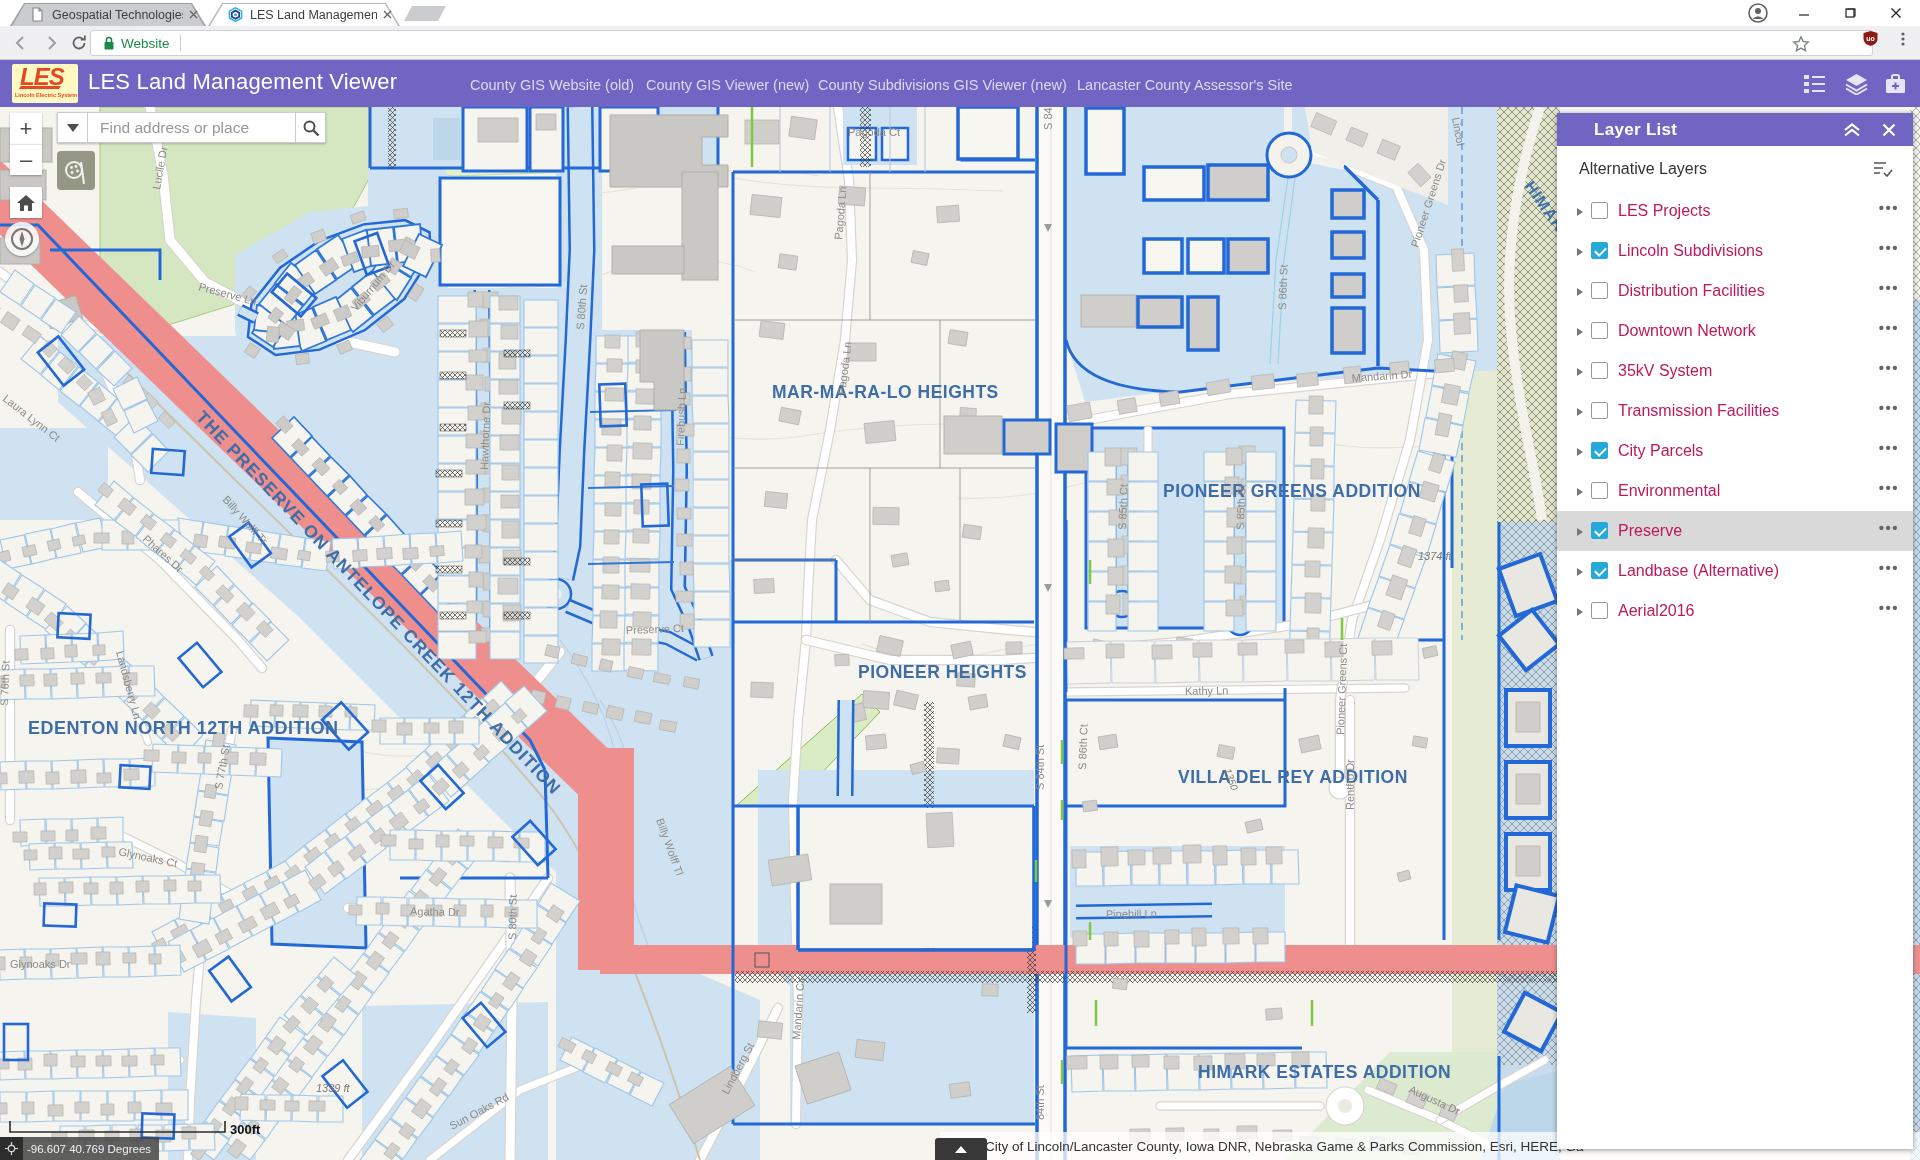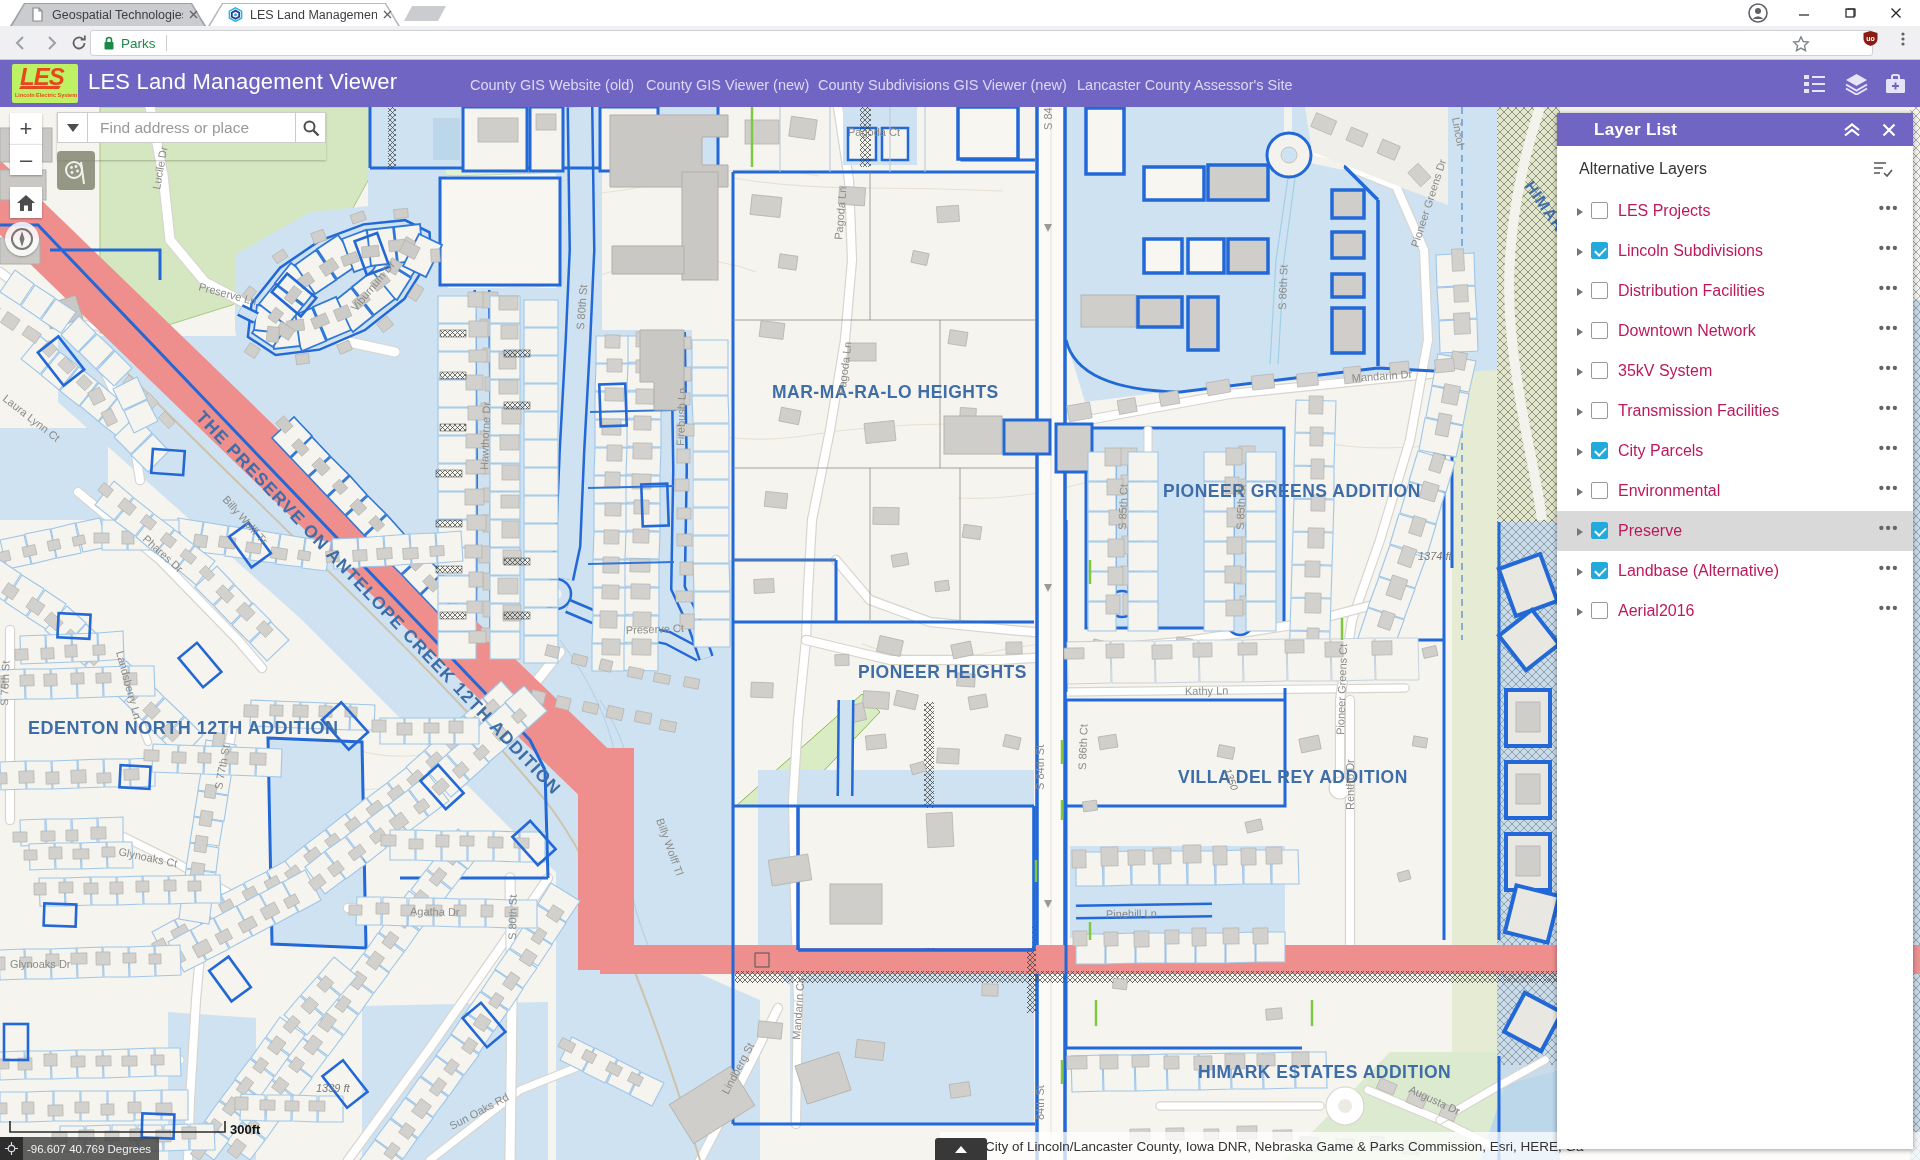--- a/index.html
+++ b/index.html
@@ -22,34 +22,34 @@
 #toolbar{position:absolute;left:0;top:26px;width:1920px;height:34px;background:#f0f0f2;border-bottom:1px solid #c9cacd}
 .navarr{position:absolute;top:4px;font-size:17px;color:#9a9a9a}
 #urlbox{position:absolute;left:90px;top:30px;width:1783px;height:26px;background:#fff;border:1px solid #d0d1d5;border-radius:3px;display:flex;align-items:center}
 #urlbox .secure{color:#1a8a46;font-size:13.5px;font-weight:400;margin-left:30px}
 #urlbox .sep{width:1px;height:16px;background:#ccc;margin:0 10px}
 #urlbox .url{font-size:14px;color:#5f6368;letter-spacing:.1px}
 #urlbox .url b{color:#202124;font-weight:400}
 #urlbox .url .scheme{color:#1a8a46}
 
 #appheader{position:absolute;left:0;top:60px;width:1920px;height:47px;background:#7165c4;display:flex;align-items:center}
-#logo{position:absolute;left:12px;top:64px;width:66px;height:39px;background:#bef264;border-radius:2px;overflow:hidden}
+#logo{position:absolute;left:12px;top:64px;width:66px;height:39px;background:#fef9c3;border-radius:2px;overflow:hidden}
 #logo .les{position:absolute;left:8px;top:-1px;font-style:italic;font-weight:bold;font-size:24px;color:#e8471d;letter-spacing:-1px}
 #logo .sub{position:absolute;left:3px;top:28px;font-size:5.5px;color:#e8471d;font-weight:bold;white-space:nowrap}
 #apptitle{position:absolute;left:88px;top:69px;font-size:22px;color:#fff;letter-spacing:.2px}
 .navlink{position:absolute;top:77px;font-size:14.5px;color:#ded9f2}
 .hicon{position:absolute;top:73px;width:23px;height:22px}
 
 .mwidget{position:absolute;background:#fff;box-shadow:0 1px 2px rgba(0,0,0,.3)}
 #zoomin{left:10px;top:113px;width:32px;height:31px}
 #zoomout{left:10px;top:144px;width:32px;height:31px;border-top:1px solid #e3e3e3}
 .zsym{position:absolute;left:0;top:0;width:100%;height:100%;display:flex;align-items:center;justify-content:center;font-size:22px;color:#4c4c4c;font-weight:400}
 #homebtn{left:10px;top:187px;width:32px;height:31px;display:flex;align-items:center;justify-content:center}
 #locbtn{position:absolute;left:5px;top:222px;width:34px;height:34px;border-radius:50%;background:rgba(255,255,255,.85);box-shadow:0 1px 2px rgba(0,0,0,.3);display:flex;align-items:center;justify-content:center}
-#searchwrap{position:absolute;left:57px;top:112px;height:48px;display:flex;box-shadow:0 1px 2px rgba(0,0,0,.25)}
+#searchwrap{position:absolute;left:57px;top:112px;height:31px;display:flex;box-shadow:0 1px 2px rgba(0,0,0,.25)}
 #searchdd{width:31px;height:31px;background:#fff;border:1px solid #ccc;display:flex;align-items:center;justify-content:center}
 #searchin{width:207px;height:31px;background:#fff;border-top:1px solid #ccc;border-bottom:1px solid #ccc;display:flex;align-items:center;font-size:15.5px;color:#999;padding-left:12px}
 #searchbtn{width:31px;height:31px;background:#fff;border:1px solid #ccc;display:flex;align-items:center;justify-content:center}
 #basemapbtn{position:absolute;left:57px;top:151px;width:38px;height:39px;background:rgba(122,128,104,.8);border-radius:4px;display:flex;align-items:center;justify-content:center}
 #scalebar{position:absolute;left:8px;top:1113px;width:280px;height:26px}
 #coordbar{position:absolute;left:0px;top:1137px;height:23px;background:rgba(68,68,68,.85);color:#f2f2f2;font-size:11.5px;display:flex;align-items:center;padding:0 8px 0 27px}
 #coordicon{position:absolute;left:0;top:1137px;width:23px;height:23px;background:rgba(40,40,40,.9);display:flex;align-items:center;justify-content:center}
 #attrib{position:absolute;left:940px;top:1132px;width:980px;height:28px;background:rgba(255,255,255,.75);font-size:13.5px;color:#323232;display:flex;align-items:center;padding-left:45px;white-space:nowrap;overflow:hidden}
 #tablebtn{position:absolute;left:935px;top:1138px;width:52px;height:22px;background:#383838;border-radius:3px 3px 0 0;display:flex;align-items:center;justify-content:center}
 
@@ -1345,21 +1345,21 @@
           <path d="M14.5,9 a5.5,5.5 0 1 1 -1.8,-4.1" fill="none" stroke="#5f6368" stroke-width="1.8"></path>
           <path d="M14.8,1.5 v4 h-4" fill="none" stroke="#5f6368" stroke-width="1.8"></path>
         </svg></span>
 </div>
 
 <div id="urlbox">
       <span style="position:absolute;left:12px;top:5px"><svg width="12" height="15" viewBox="0 0 12 15" xmlns="http://www.w3.org/2000/svg">
           <rect x="1.5" y="6" width="9" height="7.5" rx="1" fill="#1a8a46"></rect>
           <path d="M3.5,6 V4 a2.5,2.5 0 0 1 5,0 V6" fill="none" stroke="#1a8a46" stroke-width="1.6"></path>
         </svg></span>
-      <span class="secure">Parks</span>
+      <span class="secure">Website</span>
       <span class="sep"></span>
 <span style="position:absolute;right:62px;top:4px"><svg width="18" height="18" viewBox="0 0 18 18" xmlns="http://www.w3.org/2000/svg">
           <path d="M9,1.8 L11.2,6.5 L16.3,7.1 L12.5,10.6 L13.5,15.6 L9,13.1 L4.5,15.6 L5.5,10.6 L1.7,7.1 L6.8,6.5 Z" fill="none" stroke="#80868b" stroke-width="1.4"></path>
         </svg></span>
     </div>
 <span style="position:absolute;left:1862px;top:30px"><svg width="17" height="17" viewBox="0 0 17 17" xmlns="http://www.w3.org/2000/svg">
         <path d="M8.5,1 L15.5,3 V9 q0,5 -7,7 q-7,-2 -7,-7 V3 Z" fill="#8c1c13"></path>
         <text x="8.5" y="11" font-size="7" fill="#fff" text-anchor="middle" font-family="Liberation Sans,sans-serif" font-weight="bold">uo</text>
       </svg></span>
 <span style="position:absolute;left:1894px;top:30px"><svg width="18" height="18" viewBox="0 0 18 18" xmlns="http://www.w3.org/2000/svg">

